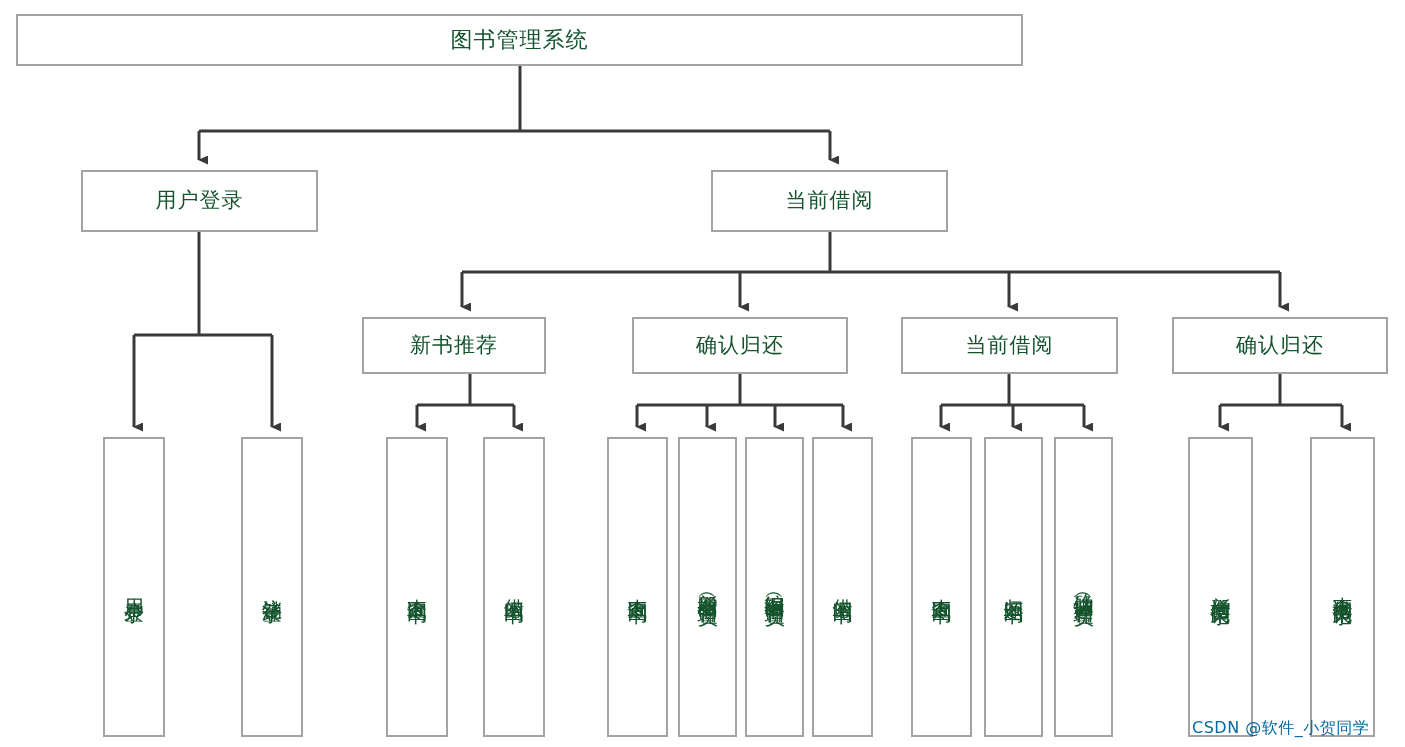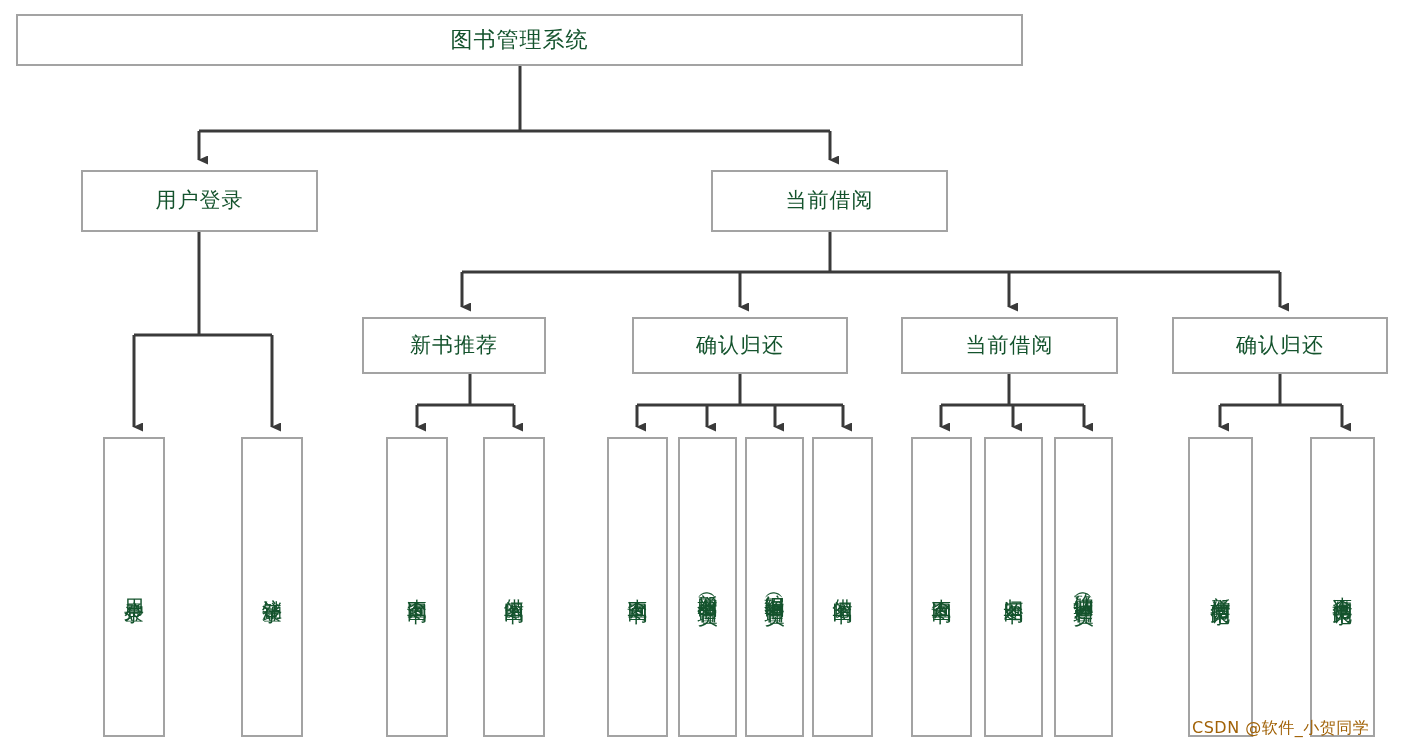--- a/index.html
+++ b/index.html
@@ -58,21 +58,21 @@
   .node.vert .vlabel {
     writing-mode: vertical-rl;
     text-orientation: upright;
     white-space: normal;
     text-align: center;
     max-height: 100%;
   }
   .watermark {
     position: absolute;
     font-size: 16px;
-    color: #a16207;
+    color: #0369a1;
     letter-spacing: 0.5px;
     white-space: nowrap;
     z-index: 5;
     font-family: "DejaVu Sans", "Liberation Sans", sans-serif;
   }
 </style>
 </head>
 <body>
 
 <div id="diagram-root">

